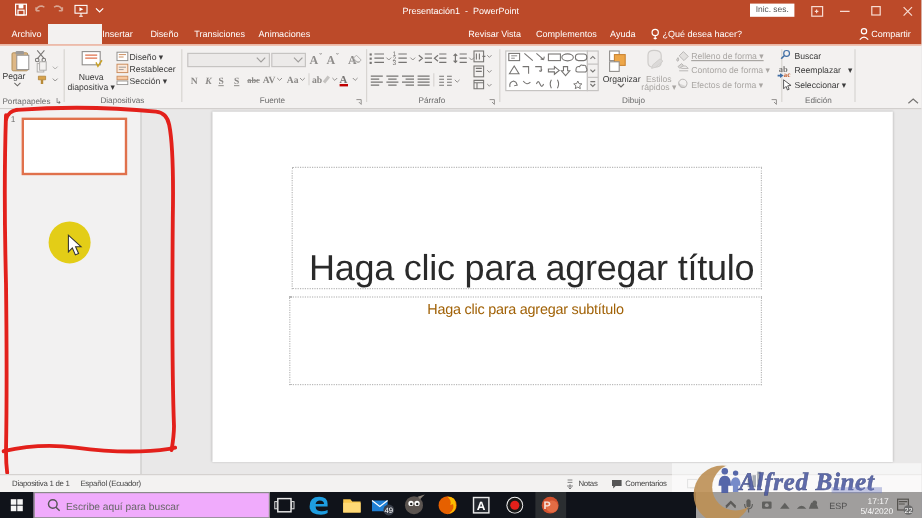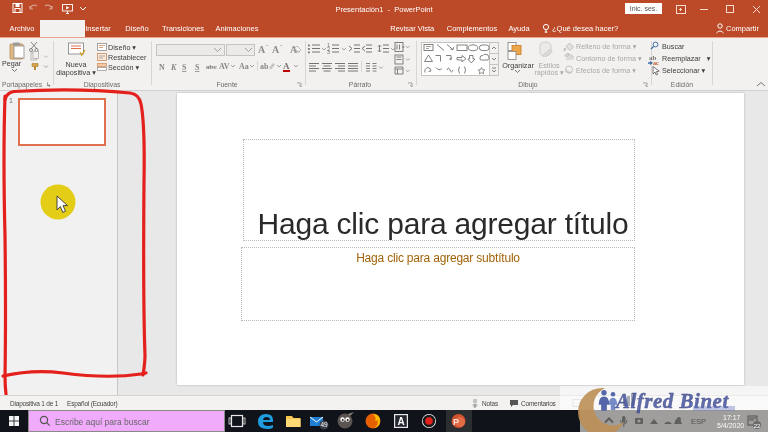--- a/index.html
+++ b/index.html
@@ -94,21 +94,21 @@
 
     <div class="rbtxt" style="left:2px;top:21px;width:26px;text-align:left;">Pegar</div>
     <div class="rbtxt" style="left:56px;top:22px;width:40px;text-align:center;">Nueva</div>
     <div class="rbtxt" style="left:56px;top:30px;width:40px;text-align:center;">diapositiva ▾</div>
     <div class="rbtxt" style="left:108px;top:5px;">Diseño ▾</div>
     <div class="rbtxt" style="left:108px;top:15px;">Restablecer</div>
     <div class="rbtxt" style="left:108px;top:25px;">Sección ▾</div>
     <div class="rbtxt" style="left:495px;top:23px;width:46px;text-align:center;">Organizar</div>
     <div class="rbtxt gray" style="left:536px;top:23px;width:26px;text-align:center;">Estilos</div>
     <div class="rbtxt gray" style="left:533px;top:30px;width:32px;text-align:center;">rápidos ▾</div>
-    <div class="rbtxt gray" style="left:576px;top:4px;">Relleno de forma ▾</div>
+    <div class="rbtxt gray" style="left:576px;top:4px;text-decoration:underline;">Relleno de forma ▾</div>
     <div class="rbtxt gray" style="left:576px;top:16px;">Contorno de forma ▾</div>
     <div class="rbtxt gray" style="left:576px;top:28px;">Efectos de forma ▾</div>
     <div class="rbtxt" style="left:662px;top:4px;">Buscar</div>
     <div class="rbtxt" style="left:662px;top:16px;">Reemplazar&nbsp;&nbsp;&nbsp;▾</div>
     <div class="rbtxt" style="left:662px;top:28px;">Seleccionar ▾</div>
 
     <div class="glabel" style="left:2px;top:43px;">Portapapeles&nbsp;&nbsp;↳</div>
     <div class="glabel" style="left:53px;top:43px;width:98px;text-align:center;">Diapositivas</div>
     <div class="glabel" style="left:152px;top:43px;width:150px;text-align:center;">Fuente</div>
     <div class="glabel" style="left:306px;top:43px;width:108px;text-align:center;">Párrafo</div>

